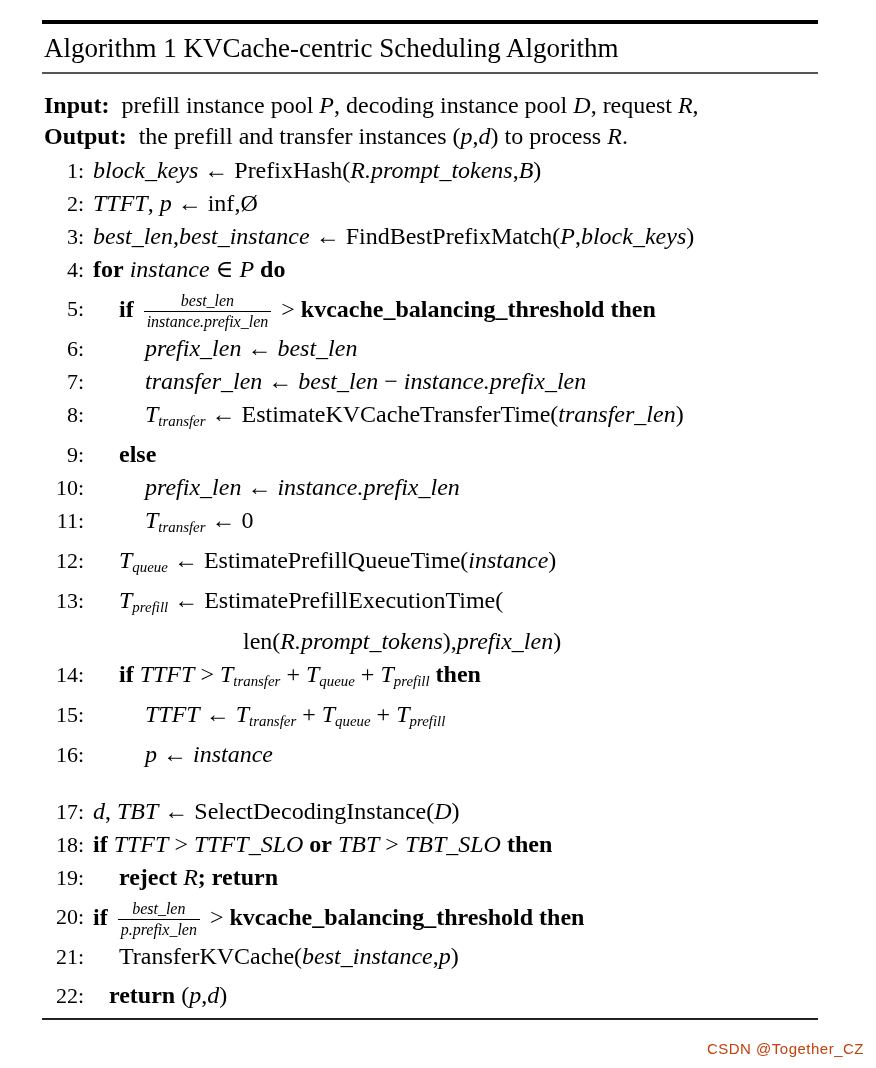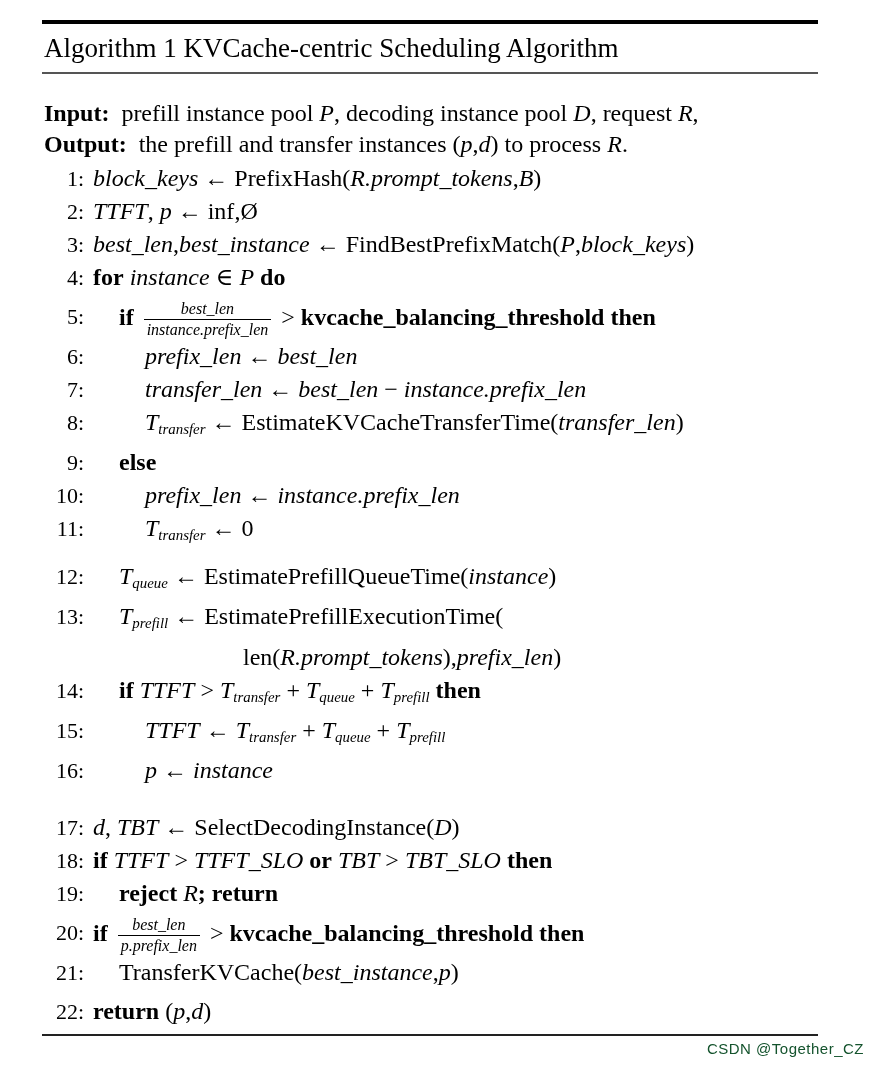--- a/index.html
+++ b/index.html
@@ -46,21 +46,21 @@
     white-space: nowrap;
   }
   .algo-title .kw {
     font-weight: normal;
   }
   .algo-title .rest {
     font-weight: normal;
   }
 
   .io-block {
-    padding-top: 24px;
+    padding-top: 16px;
   }
   .io-line {
     font-size: 24px;
     line-height: 31px;
     padding-left: 2px;
     text-indent: 0;
   }
   .io-line .kw {
     font-weight: bold;
   }
@@ -145,21 +145,21 @@
   .op {
     font-style: normal;
   }
 
   .watermark {
     position: absolute;
     right: 12px;
     top: 1040px;
     font-family: "Liberation Sans", "DejaVu Sans", sans-serif;
     font-size: 15px;
-    color: #14532d;
+    color: #c2410c;
     letter-spacing: 0.5px;
     white-space: nowrap;
   }
 </style>
 </head>
 <body>
 
 <div id="algorithm-figure">
 
   <div class="rule-thick"></div>
@@ -234,21 +234,21 @@
     <div class="line">
       <span class="lineno">10:</span>
       <span class="code ind2"><em>prefix_len</em> <span class="op">←</span> <em>instance.prefix_len</em></span>
     </div>
 
     <div class="line">
       <span class="lineno">11:</span>
       <span class="code ind2"><em>T</em><sub>transfer</sub> <span class="op">←</span> <span class="op">0</span></span>
     </div>
 
-    <div class="line" style="margin-top:8px;">
+    <div class="line" style="">
       <span class="lineno">12:</span>
       <span class="code ind1"><em>T</em><sub>queue</sub> <span class="op">←</span> <span class="op">EstimatePrefillQueueTime</span><span class="op">(</span><em>instance</em><span class="op">)</span></span>
     </div>
 
     <div class="line">
       <span class="lineno">13:</span>
       <span class="code ind1"><em>T</em><sub>prefill</sub> <span class="op">←</span> <span class="op">EstimatePrefillExecutionTime</span><span class="op">(</span></span>
     </div>
     <div class="line">
       <span class="lineno"></span>
@@ -291,21 +291,21 @@
             <span class="num">best_len</span>
             <span class="den">p.prefix_len</span>
           </span> <span class="op">&gt;</span> <span class="bd">kvcache_balancing_threshold</span> <span class="bd">then</span></span>
     </div>
 
     <div class="line">
       <span class="lineno">21:</span>
       <span class="code ind1"><span class="op">TransferKVCache</span><span class="op">(</span><em>best_instance</em><span class="op">,</span><em>p</em><span class="op">)</span></span>
     </div>
 
-    <div class="line" style="margin-top:6px;">
+    <div class="line" style="margin-top:6px;gap:16px;">
       <span class="lineno">22:</span>
       <span class="code ind0"><span class="bd">return</span> <span class="op">(</span><em>p</em><span class="op">,</span><em>d</em><span class="op">)</span></span>
     </div>
 
   </div>
 
   <div class="rule-thin"></div>
 </div>
 
 <div class="watermark">CSDN @Together_CZ</div>

